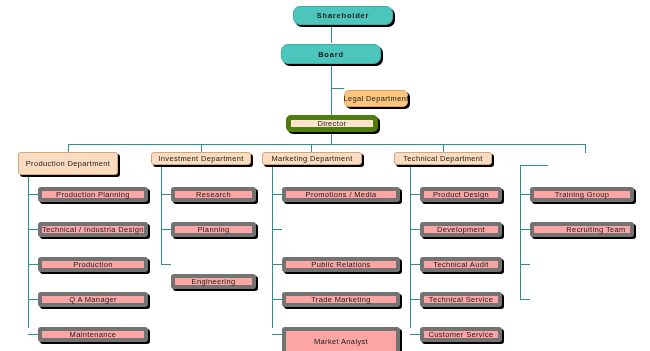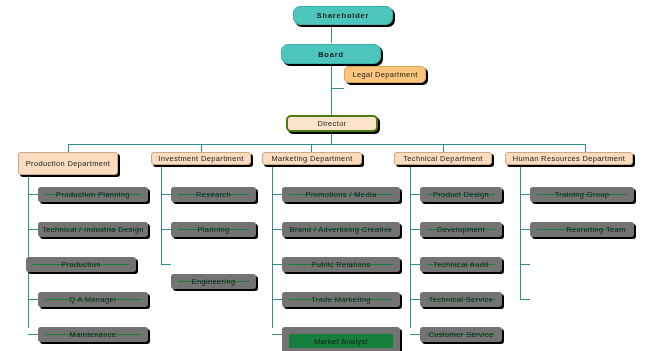--- a/index.html
+++ b/index.html
@@ -42,31 +42,31 @@
     font-weight: bold;
     letter-spacing: 0.8px;
   }
   .node.orange {
     background: #fcc67d;
     border: 1px solid #d9a35c;
     border-radius: 5px;
   }
   .node.cream {
     background: #fde3cb;
-    border: 2px solid #4d7c0f;
+    border: 5px solid #4d7c0f;
     border-radius: 5px;
   }
   .node.dept {
     background: #fbdcc0;
     border: 1px solid #cfa87f;
     border-radius: 3px;
   }
   .node.sub {
-    background: #15803d;
-    border: 7px solid #737373;
+    background: #fca5a5;
+    border: 4px solid #737373;
     border-radius: 3px;
   }
 
   
   .line {
     position: absolute;
     background: #2f8f8a;
     z-index: 1;
   }
   .line.v { width: 1px; }
@@ -128,42 +128,40 @@
   <div class="line h" style="left:520px; top:165px; width:28px;"></div>
   <div class="line h" style="left:520px; top:194px; width:10px;"></div>
   <div class="line h" style="left:520px; top:229px; width:10px;"></div>
   <div class="line h" style="left:520px; top:264px; width:10px;"></div>
   <div class="line h" style="left:520px; top:299px; width:10px;"></div>
 
   <div class="node teal" style="left:281px; top:6px; width:100px; height:19px;margin-left:12px;">Shareholder</div>
 
   <div class="node teal" style="left:281px; top:44px; width:100px; height:20px;">Board</div>
 
-  <div class="node orange" style="left:344px; top:66px; width:82px; height:17px;">Legal Department</div>
+  <div class="node orange" style="left:344px; top:90px; width:64px; height:17px;">Legal Department</div>
 
   <div class="node cream" style="left:286px; top:115px; width:92px; height:17px;">Director</div>
 
   <div class="node dept" style="left:18px; top:152px; width:100px; height:23px;">Production Department</div>
   <div class="node dept" style="left:151px; top:152px; width:100px; height:13px;">Investment Department</div>
   <div class="node dept" style="left:262px; top:152px; width:100px; height:13px;">Marketing Department</div>
   <div class="node dept" style="left:394px; top:152px; width:98px; height:13px;">Technical Department</div>
-  <div class="node dept" style="left:505px; top:152px; width:128px; height:13px;">Human Resources Department</div>
 
   <div class="node sub" style="left:38px; top:187px; width:110px; height:15px;">Production Planning</div>
   <div class="node sub" style="left:38px; top:222px; width:110px; height:15px;">Technical / Industria Design</div>
-  <div class="node sub" style="left:26px; top:257px; width:110px; height:15px;">Production</div>
+  <div class="node sub" style="left:38px; top:257px; width:110px; height:15px;">Production</div>
   <div class="node sub" style="left:38px; top:292px; width:110px; height:15px;">Q A Manager</div>
   <div class="node sub" style="left:171px; top:187px; width:85px; height:15px;">Research</div>
 
   <div class="node sub" style="left:38px; top:327px; width:110px; height:15px;">Maintenance</div>
   <div class="node sub" style="left:171px; top:222px; width:85px; height:15px;">Planning</div>
   <div class="node sub" style="left:171px; top:274px; width:85px; height:15px;">Engineering</div>
 
   <div class="node sub" style="left:282px; top:187px; width:118px; height:15px;">Promotions / Media</div>
-  <div class="node sub" style="left:282px; top:222px; width:118px; height:15px;">Brand / Advertising Creative</div>
   <div class="node sub" style="left:282px; top:257px; width:118px; height:15px;">Public Relations</div>
   <div class="node sub" style="left:282px; top:292px; width:118px; height:15px;">Trade Marketing</div>
   <div class="node sub" style="left:282px; top:327px; width:118px; height:28px;">Market Analyst</div>
 
   <div class="node sub" style="left:420px; top:187px; width:82px; height:15px;">Product Design</div>
   <div class="node sub" style="left:420px; top:222px; width:82px; height:15px;">Development</div>
   <div class="node sub" style="left:420px; top:257px; width:82px; height:15px;">Technical Audit</div>
   <div class="node sub" style="left:420px; top:292px; width:82px; height:15px;">Technical Service</div>
   <div class="node sub" style="left:420px; top:327px; width:82px; height:15px;">Customer Service</div>
 

